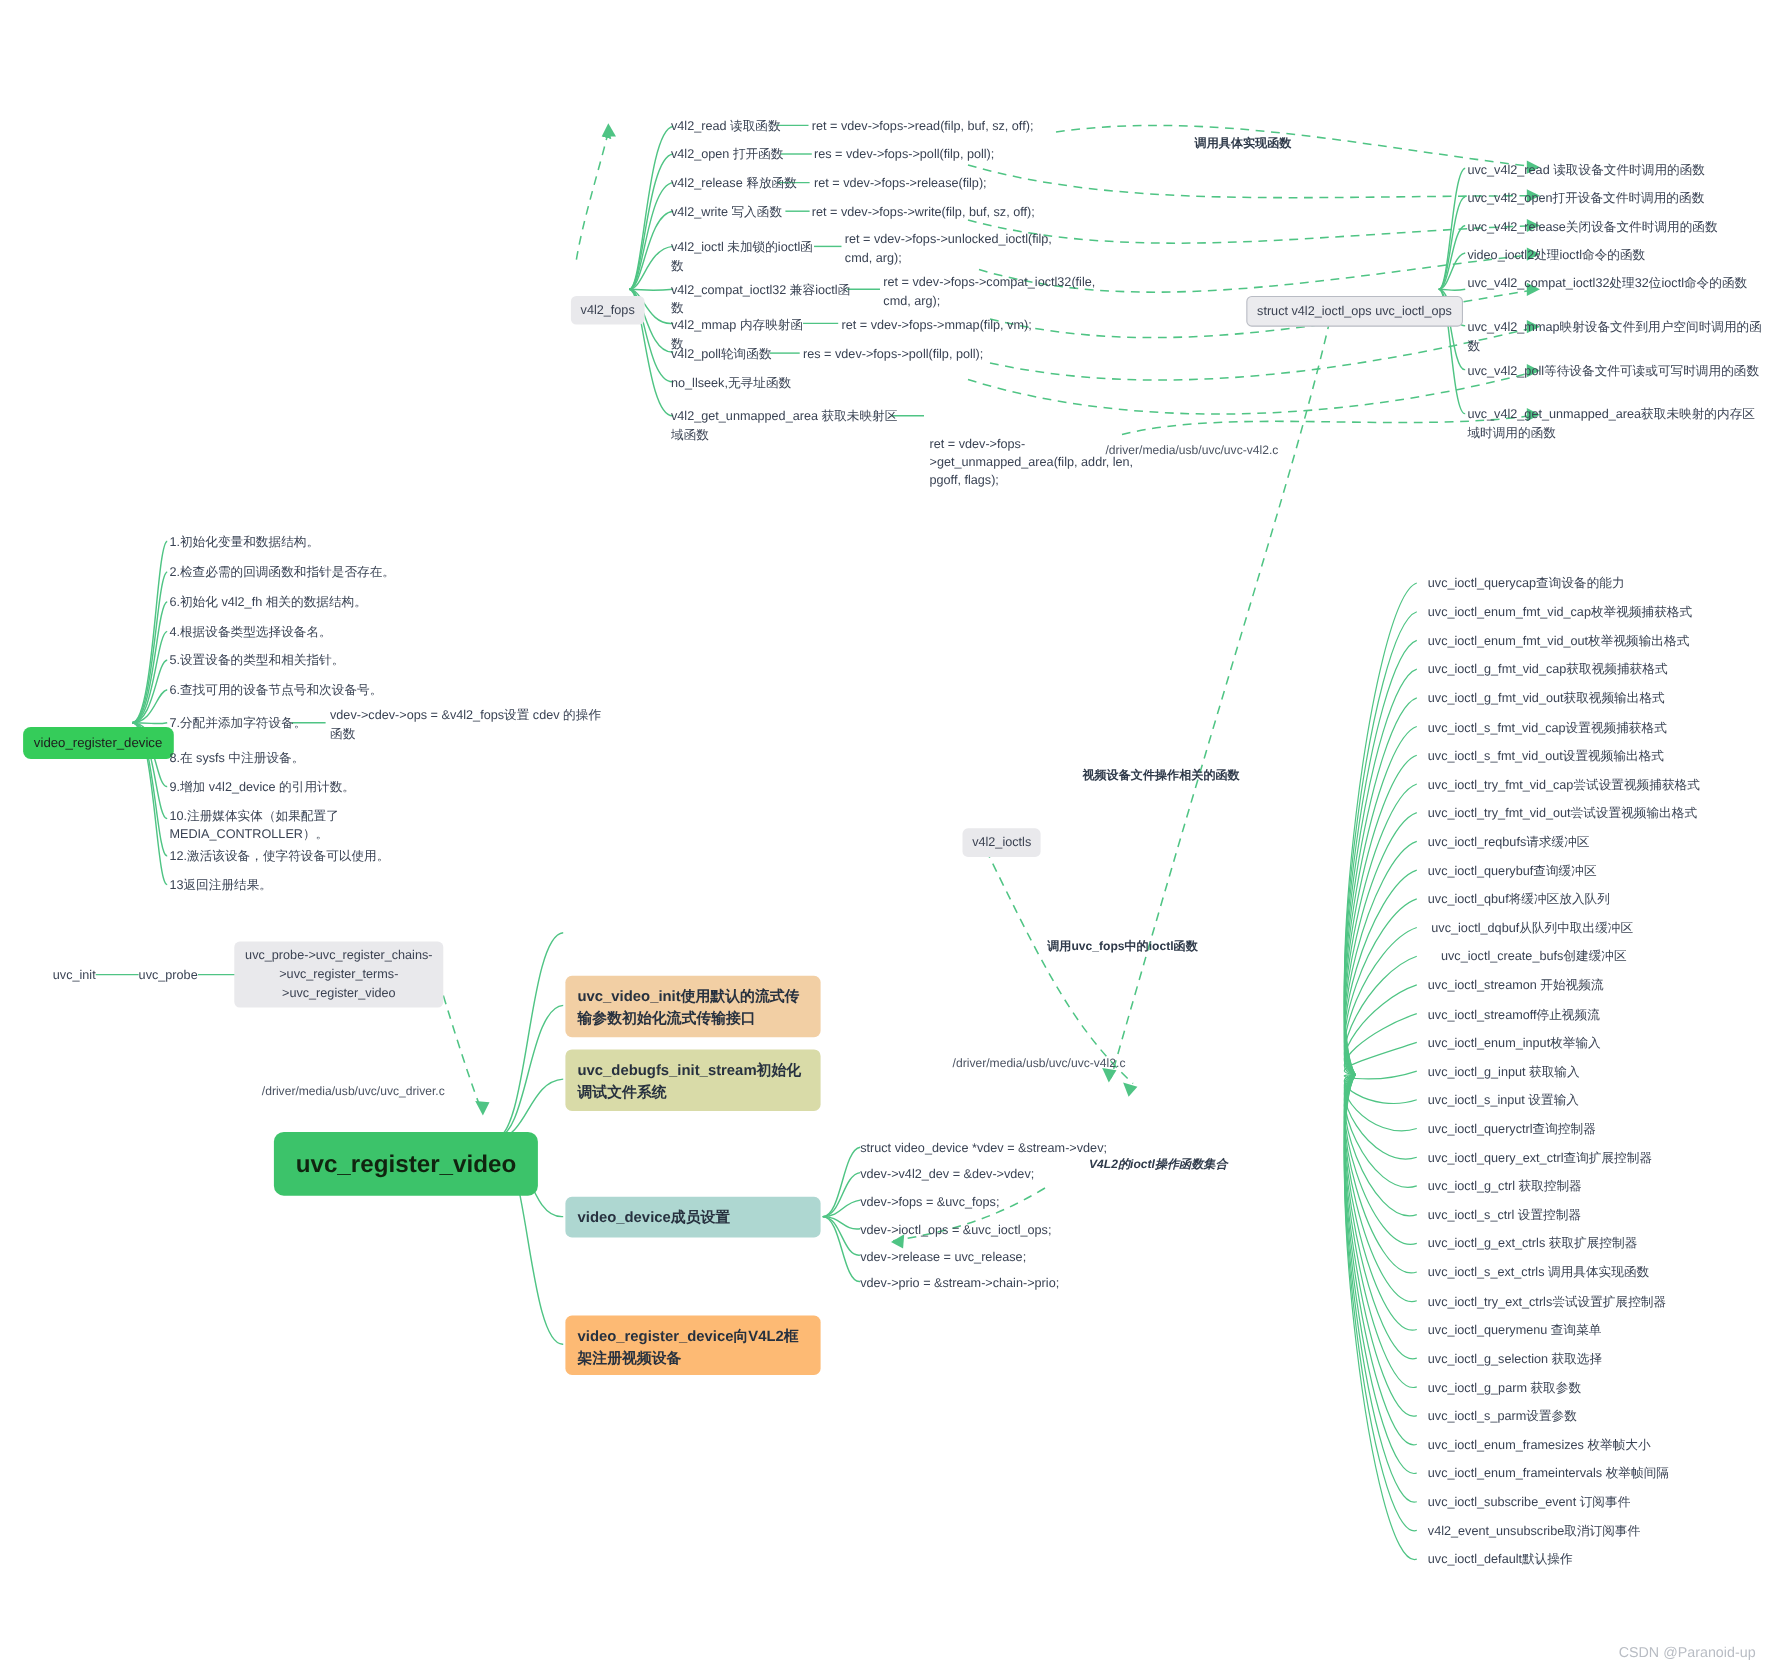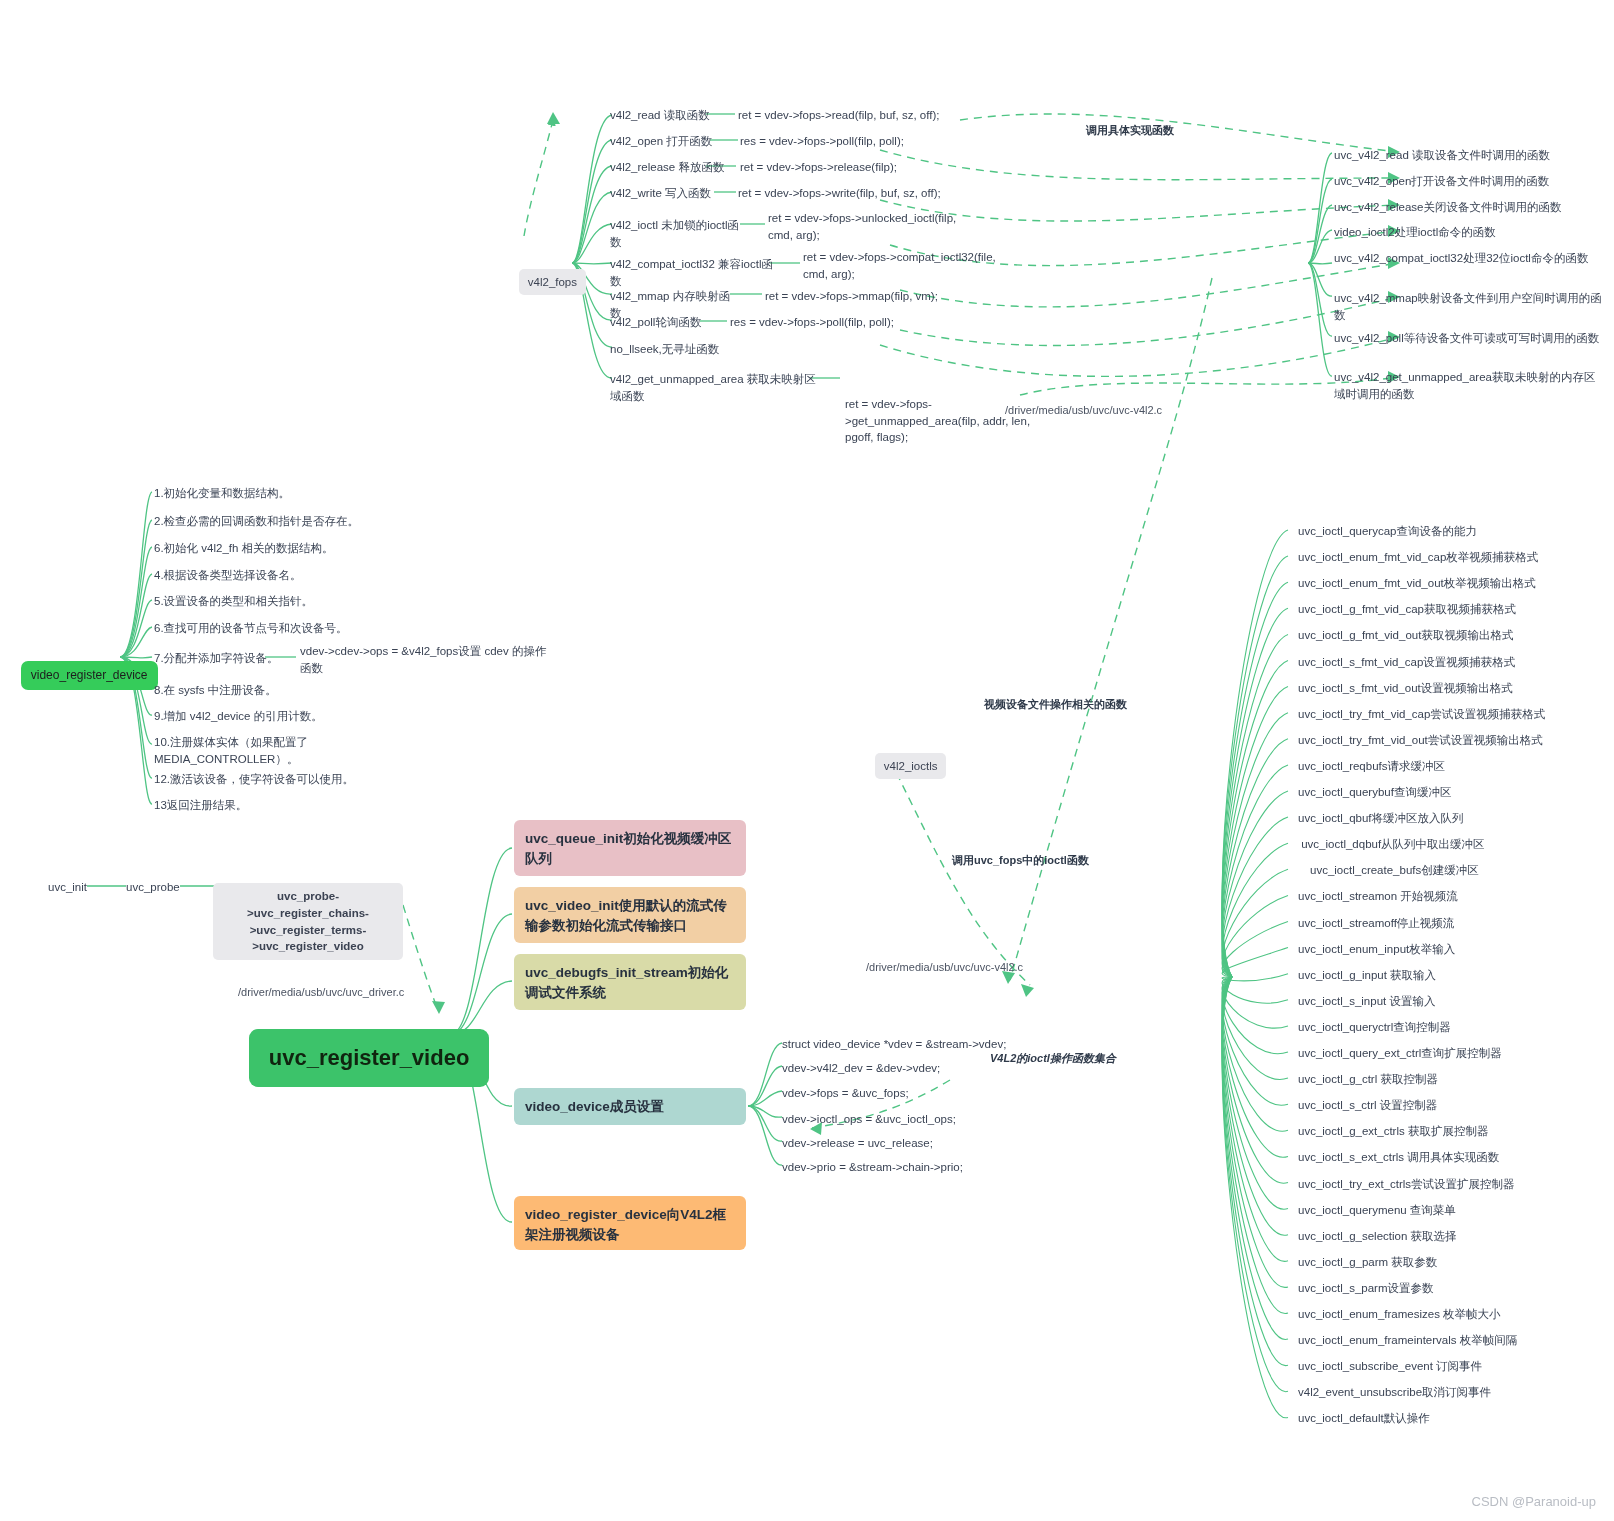--- a/index.html
+++ b/index.html
@@ -265,20 +265,23 @@
   <div class="node leaf" style="left:730px;top:314px;width:200px;">res = vdev-&gt;fops-&gt;poll(filp, poll);</div>
 
   <div class="node leaf" style="left:610px;top:341px;width:150px;">no_llseek,无寻址函数</div>
 
   <div class="node leaf" style="left:610px;top:371px;width:215px;">v4l2_get_unmapped_area 获取未映射区域函数</div>
   <div class="node leaf" style="left:845px;top:364px;width:215px;margin-top:32px;">ret = vdev-&gt;fops-&gt;get_unmapped_area(filp, addr, len, pgoff, flags);</div>
 
   <div class="annot bold" style="left:1086px;top:123px;">调用具体实现函数</div>
   <div class="annot" style="left:1005px;top:404px;">/driver/media/usb/uvc/uvc-v4l2.c</div>
 
+  <div class="node" style="left:1120px;top:252px;">
+    <span class="chip bordered">struct v4l2_ioctl_ops uvc_ioctl_ops</span>
+  </div>
 
   <div class="node leaf" style="left:1334px;top:147px;width:268px;">uvc_v4l2_read 读取设备文件时调用的函数</div>
   <div class="node leaf" style="left:1334px;top:173px;width:268px;">uvc_v4l2_open打开设备文件时调用的函数</div>
   <div class="node leaf" style="left:1334px;top:199px;width:268px;">uvc_v4l2_release关闭设备文件时调用的函数</div>
   <div class="node leaf" style="left:1334px;top:224px;width:268px;">video_ioctl2处理ioctl命令的函数</div>
   <div class="node leaf" style="left:1334px;top:250px;width:268px;">uvc_v4l2_compat_ioctl32处理32位ioctl命令的函数</div>
   <div class="node leaf" style="left:1334px;top:290px;width:268px;">uvc_v4l2_mmap映射设备文件到用户空间时调用的函数</div>
   <div class="node leaf" style="left:1334px;top:330px;width:268px;">uvc_v4l2_poll等待设备文件可读或可写时调用的函数</div>
   <div class="node leaf" style="left:1334px;top:369px;width:268px;">uvc_v4l2_get_unmapped_area获取未映射的内存区域时调用的函数</div>
 
@@ -295,31 +298,30 @@
   <div class="node leaf" style="left:154px;top:650px;width:150px;">7.分配并添加字符设备。</div>
   <div class="node leaf" style="left:300px;top:643px;width:250px;">vdev-&gt;cdev-&gt;ops = &amp;v4l2_fops设置 cdev 的操作函数</div>
   <div class="node leaf" style="left:154px;top:682px;width:230px;">8.在 sysfs 中注册设备。</div>
   <div class="node leaf" style="left:154px;top:708px;width:230px;">9.增加 v4l2_device 的引用计数。</div>
   <div class="node leaf" style="left:154px;top:734px;width:185px;">10.注册媒体实体（如果配置了 MEDIA_CONTROLLER）。</div>
   <div class="node leaf" style="left:154px;top:771px;width:230px;">12.激活该设备，使字符设备可以使用。</div>
   <div class="node leaf" style="left:154px;top:797px;width:230px;">13返回注册结果。</div>
 
   <div class="node leaf" style="left:48px;top:879px;">uvc_init</div>
   <div class="node leaf" style="left:126px;top:879px;">uvc_probe</div>
-  <div class="node" style="left:213px;top:850px;width:192px;font-weight:bold;">
+  <div class="node" style="left:213px;top:823px;width:192px;">
     <span class="chip" style="text-align:center;width:172px;">uvc_probe-&gt;uvc_register_chains-&gt;uvc_register_terms-&gt;uvc_register_video</span>
   </div>
 
   <div class="annot" style="left:238px;top:986px;">/driver/media/usb/uvc/uvc_driver.c</div>
 
   <div class="node" style="left:236px;top:1012px;">
     <span class="big-green">uvc_register_video</span>
   </div>
 
-  <div class="box pink" style="position:absolute;left:514px;top:820px;width:232px;height:56px;">uvc_queue_init初始化视频缓冲区队列</div>
   <div class="box olive" style="position:absolute;left:514px;top:954px;width:232px;height:56px;">uvc_debugfs_init_stream初始化调试文件系统</div>
   <div class="box orange" style="position:absolute;left:514px;top:887px;width:232px;height:56px;">uvc_video_init使用默认的流式传输参数初始化流式传输接口</div>
   <div class="box teal" style="position:absolute;left:514px;top:1088px;width:232px;height:37px;">video_device成员设置</div>
   <div class="box grn" style="position:absolute;left:514px;top:1196px;width:232px;height:54px;">video_register_device向V4L2框架注册视频设备</div>
 
   <div class="node leaf" style="left:782px;top:1036px;width:240px;">struct video_device *vdev = &amp;stream-&gt;vdev;</div>
   <div class="node leaf" style="left:782px;top:1060px;width:240px;">vdev-&gt;v4l2_dev = &amp;dev-&gt;vdev;</div>
   <div class="node leaf" style="left:782px;top:1085px;width:240px;">vdev-&gt;fops = &amp;uvc_fops;</div>
   <div class="node leaf" style="left:782px;top:1111px;width:240px;">vdev-&gt;ioctl_ops = &amp;uvc_ioctl_ops;</div>
   <div class="node leaf" style="left:782px;top:1135px;width:240px;">vdev-&gt;release = uvc_release;</div>

